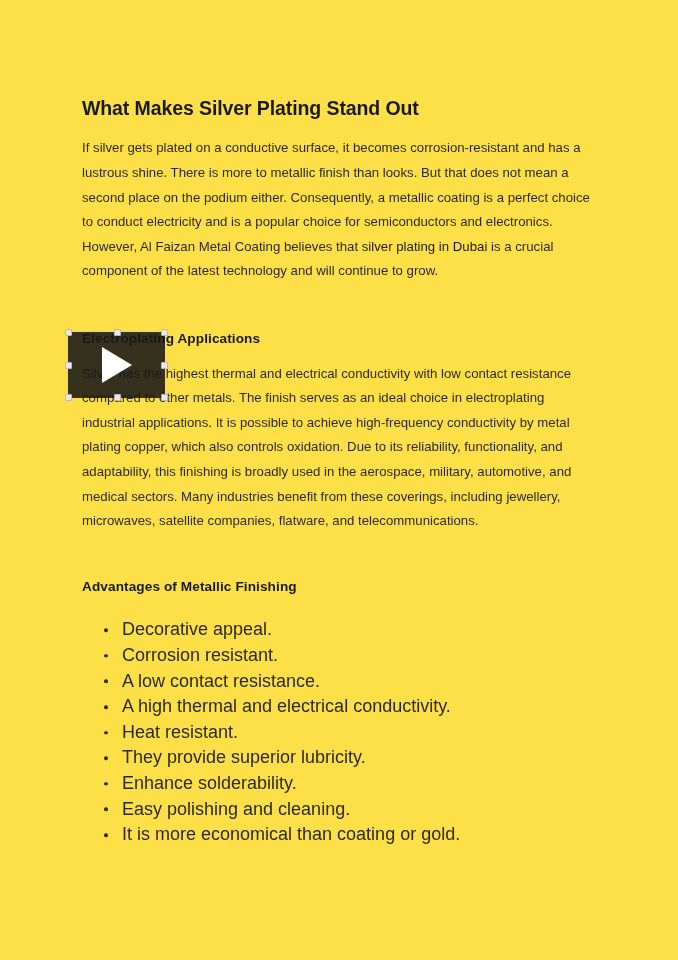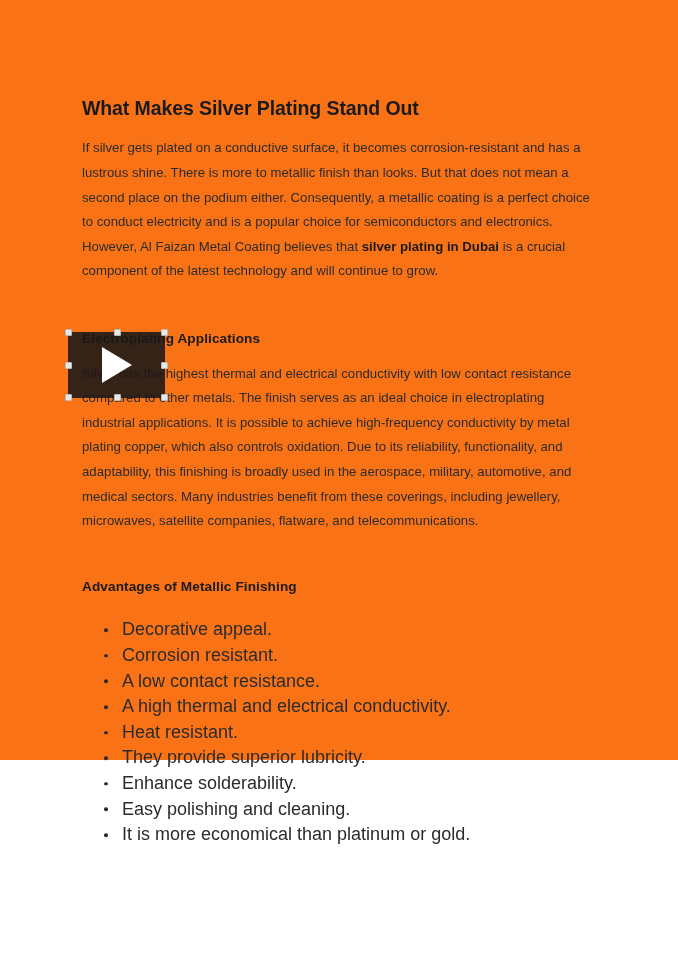--- a/index.html
+++ b/index.html
@@ -12,22 +12,22 @@
     height: 960px;
     font-family: "Liberation Sans", sans-serif;
     color: #231f20;
     position: relative;
     overflow: hidden;
   }
 
   .page {
     position: relative;
     width: 678px;
-    height: 760px;
-    background: #f97316;
+    height: 960px;
+    background: #fde047;
   }
 
   .content {
     position: absolute;
     left: 82px;
     top: 96px;
     width: 510px;
   }
 
   .doc-title {
@@ -42,21 +42,21 @@
   .para {
     font-size: 13.2px;
     line-height: 24.6px;
     color: #2b2b2b;
     margin: 0;
     text-align: left;
     letter-spacing: 0.01px;
   }
 
   .para b {
-    font-weight: bold;
+    font-weight: normal;
     color: #1a1a1a;
   }
 
   .section-heading {
     font-size: 13.6px;
     font-weight: bold;
     color: #1a1a1a;
     margin: 0;
     line-height: 1.3;
     letter-spacing: 0.1px;
@@ -157,21 +157,21 @@
 
     <ul class="bullets">
       <li><span class="dot"></span><span>Decorative appeal.</span></li>
       <li><span class="dot"></span><span>Corrosion resistant.</span></li>
       <li><span class="dot"></span><span>A low contact resistance.</span></li>
       <li><span class="dot"></span><span>A high thermal and electrical conductivity.</span></li>
       <li><span class="dot"></span><span>Heat resistant.</span></li>
       <li><span class="dot"></span><span>They provide superior lubricity.</span></li>
       <li><span class="dot"></span><span>Enhance solderability.</span></li>
       <li><span class="dot"></span><span>Easy polishing and cleaning.</span></li>
-      <li><span class="dot"></span><span>It is more economical than platinum or gold.</span></li>
+      <li><span class="dot"></span><span>It is more economical than coating or gold.</span></li>
     </ul>
 
   </div>
 
   <div class="video-embed">
     <div class="play-btn"></div>
     <span class="handle h-tl"></span>
     <span class="handle h-tm"></span>
     <span class="handle h-tr"></span>
     <span class="handle h-ml"></span>

